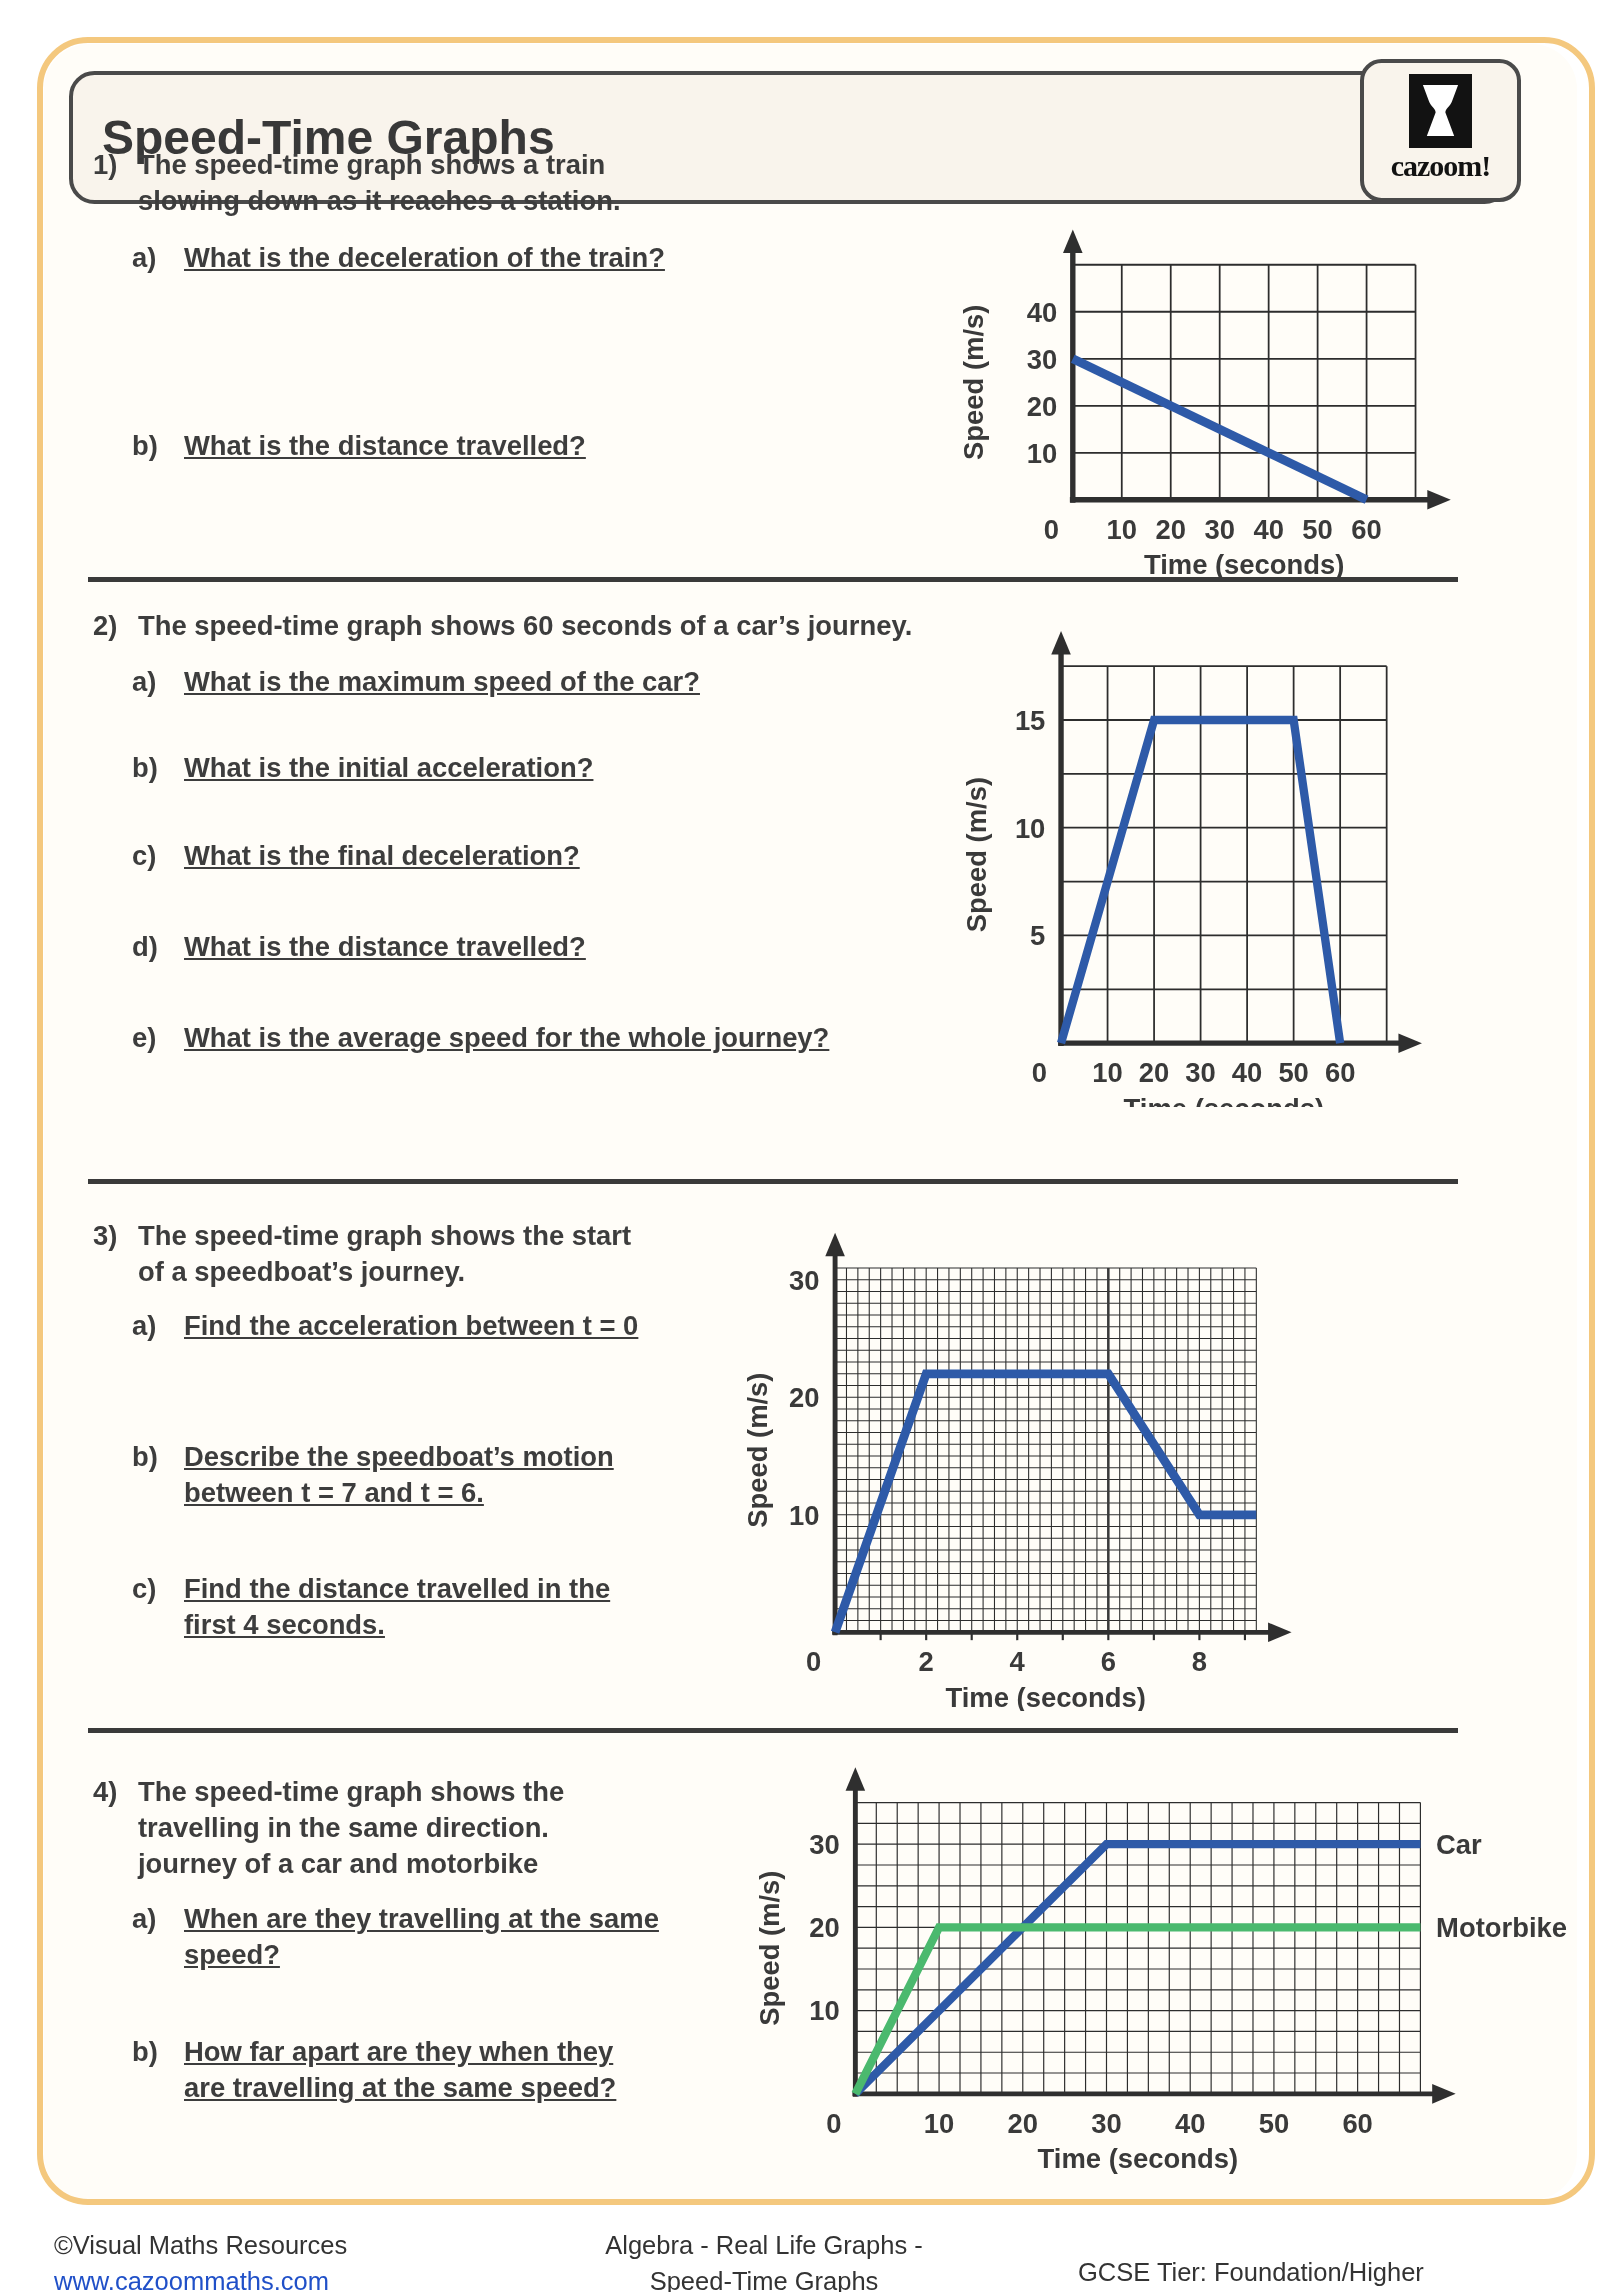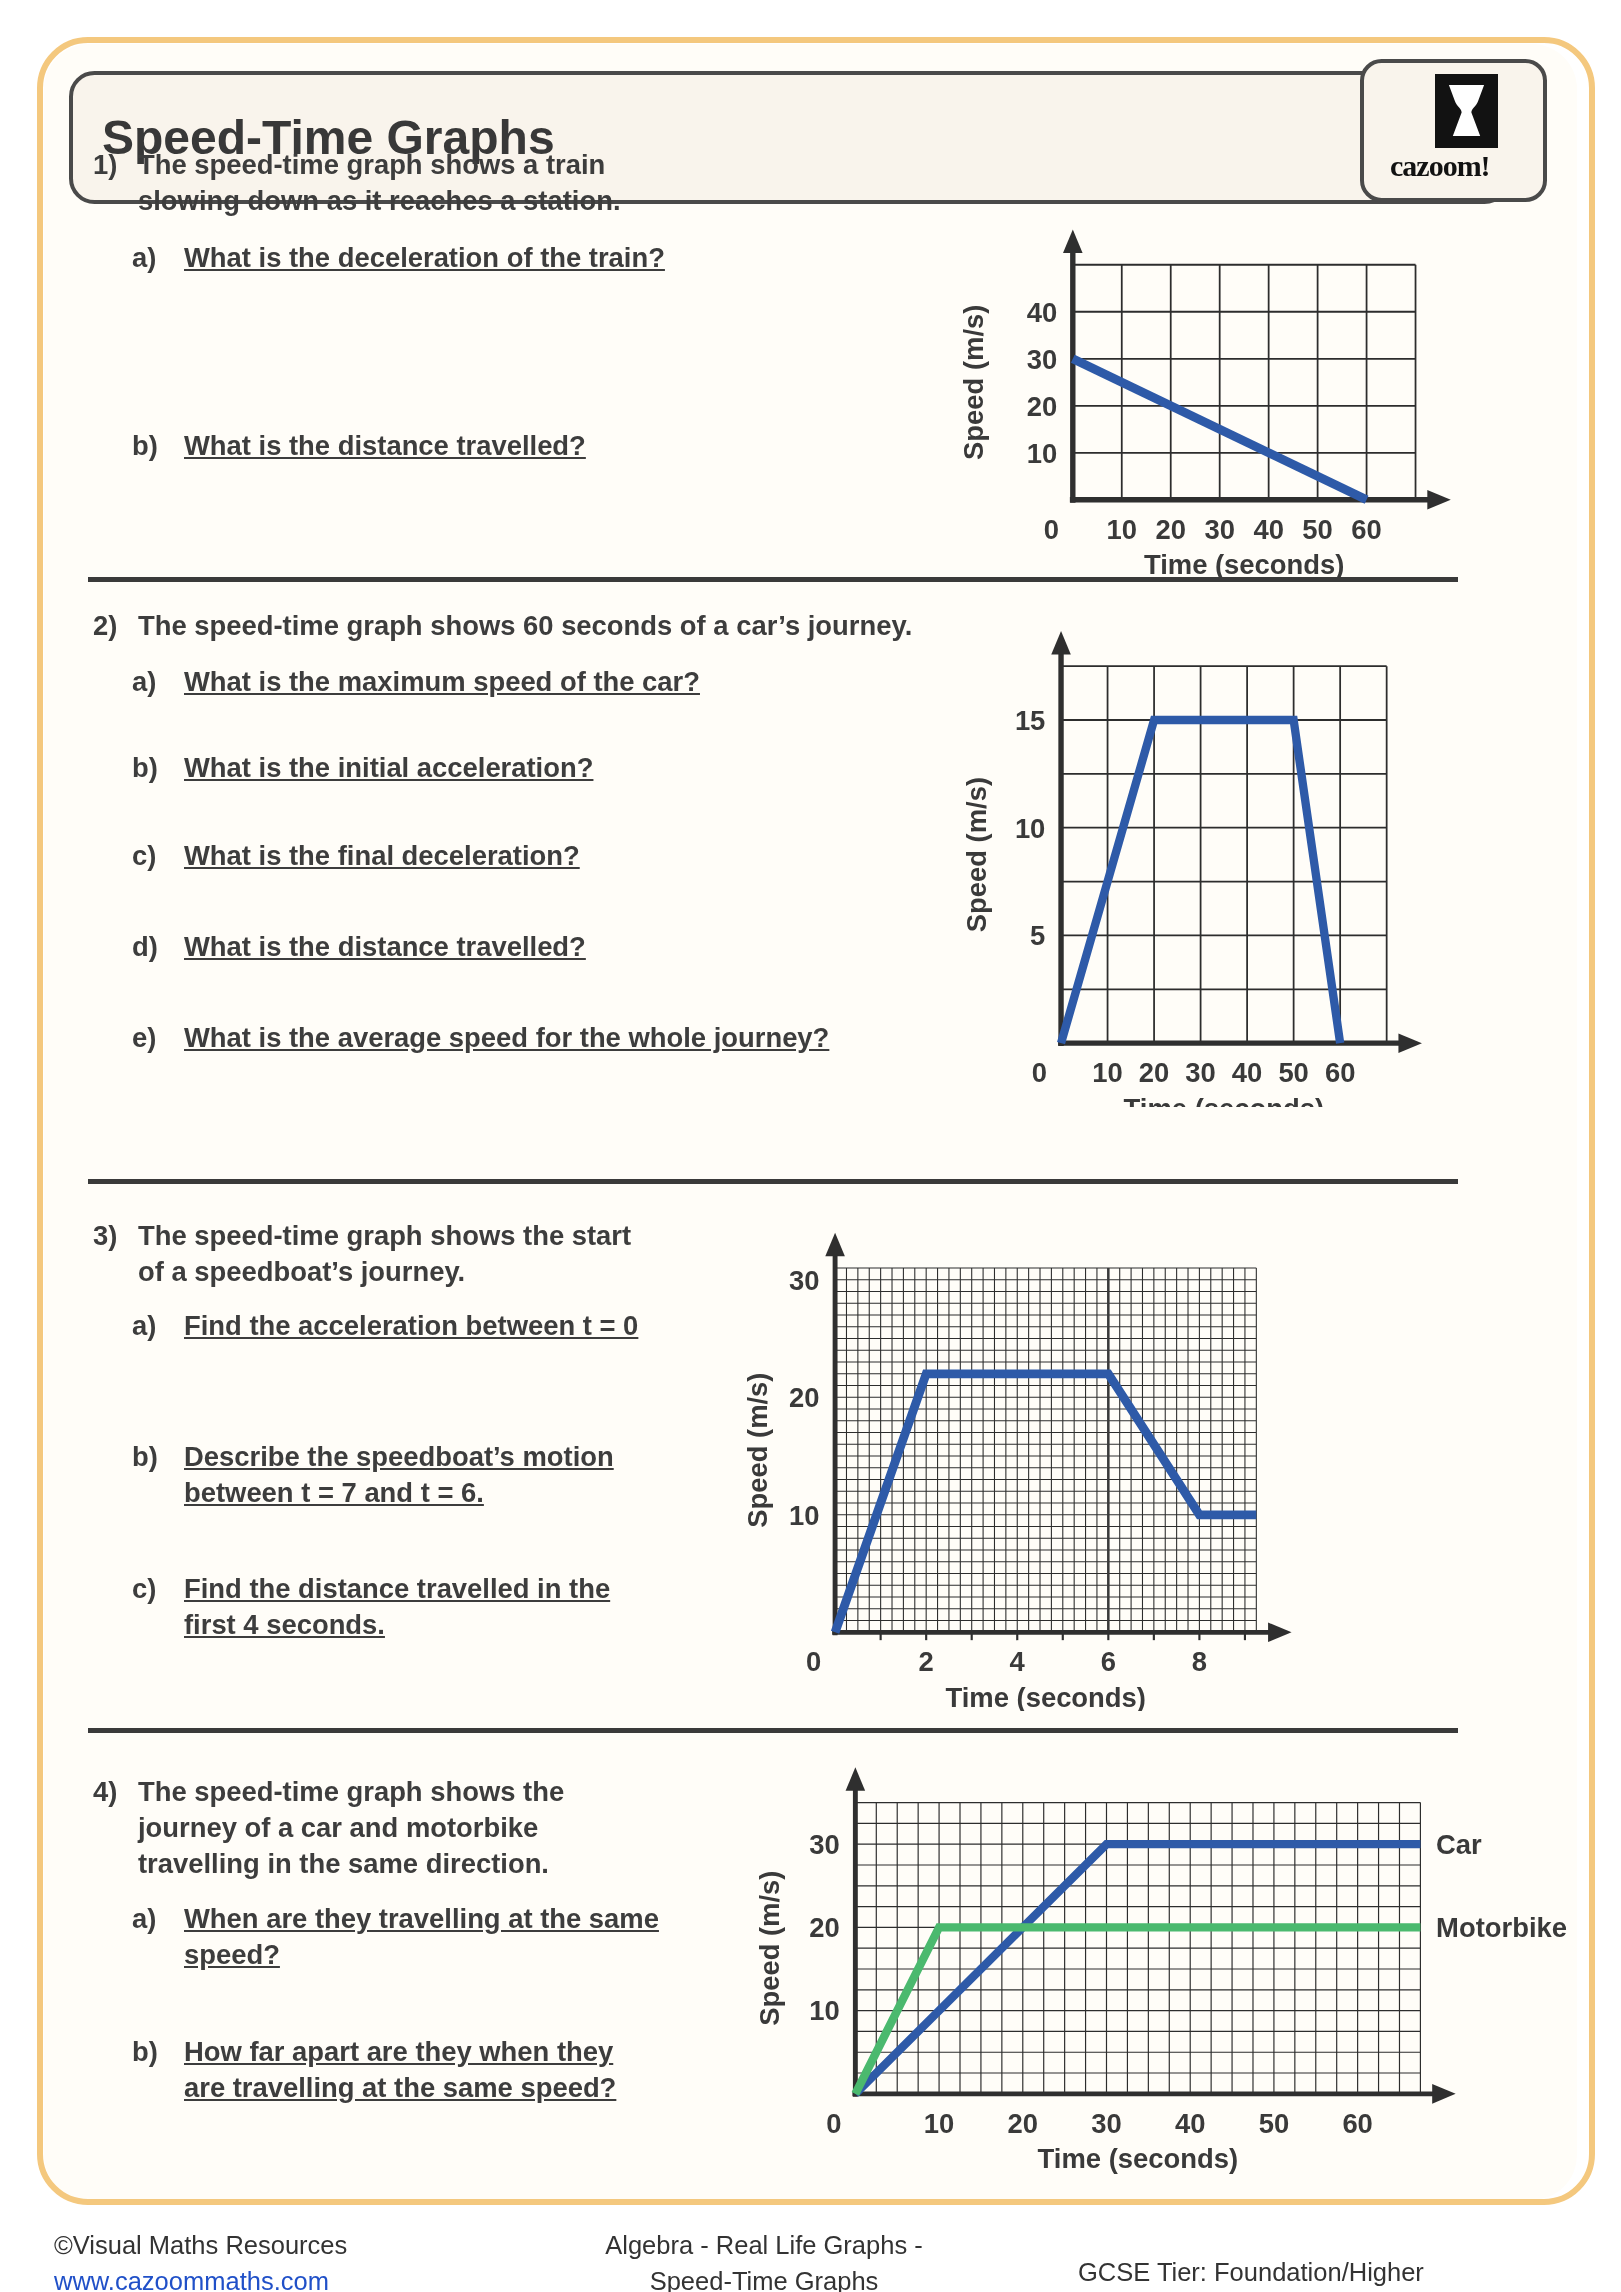--- a/index.html
+++ b/index.html
@@ -7,21 +7,21 @@
        font-family:"Liberation Sans",sans-serif;overflow:hidden;}
   .sheet{position:absolute;left:44px;top:44px;width:1533px;height:2156px;
          background:#fffdf8;border-radius:45px;}
   .frame{position:absolute;left:37px;top:37px;width:1546px;height:2156px;
          border:6.9px solid #f4c87e;border-radius:51px;}
   .titlebox{position:absolute;left:69px;top:71px;width:1433px;height:125px;
             background:#f9f4ec;border:4.9px solid #4a4a4a;border-radius:25.5px;
             display:flex;align-items:center;}
   .title{font-size:48px;font-weight:700;color:#383838;padding-left:29px;}
   .logobox{position:absolute;left:1360px;top:59px;width:153px;height:135px;
-           background:#f9f4ec;border:4.9px solid #4a4a4a;border-radius:21.6px;padding-left:26px;}
+           background:#f9f4ec;border:4.9px solid #4a4a4a;border-radius:21.6px;text-align:center;}
   .logo-square{width:63px;height:74px;background:#121212;margin:10.8px auto 0;
                display:flex;align-items:center;justify-content:center;}
   .logo-word{font-family:"Liberation Serif",serif;font-weight:700;font-size:30px;
              color:#121212;margin-top:1px;letter-spacing:-1px;}
   .question{position:absolute;color:#3d3d3d;font-weight:700;font-size:27.4px;}
   .q-head{position:absolute;left:0;top:0;display:flex;}
   .q-num{width:45px;flex:none;line-height:36px;}
   .q-line{white-space:nowrap;line-height:36px;}
   .part{position:absolute;left:39px;display:flex;}
   .part-label{width:52px;flex:none;line-height:36px;}
@@ -140,22 +140,22 @@
         <div class="part-line">Find the distance travelled in the</div>
         <div class="part-line">first 4 seconds.</div>
       </div>
     </div>
   </div>
 <div class="question" style="left:93px;top:1774px;">
     <div class="q-head">
       <div class="q-num">4)</div>
       <div>
         <div class="q-line">The speed-time graph shows the</div>
+        <div class="q-line">travelling in the same direction.</div>
         <div class="q-line">journey of a car and motorbike</div>
-        <div class="q-line">travelling in the same direction.</div>
       </div>
     </div>
     <div class="part" style="top: 127px;">
       <div class="part-label">a)</div>
       <div>
         <div class="part-line">When are they travelling at the same</div>
         <div class="part-line">speed?</div>
       </div>
     </div>
     <div class="part" style="top: 260px;">

